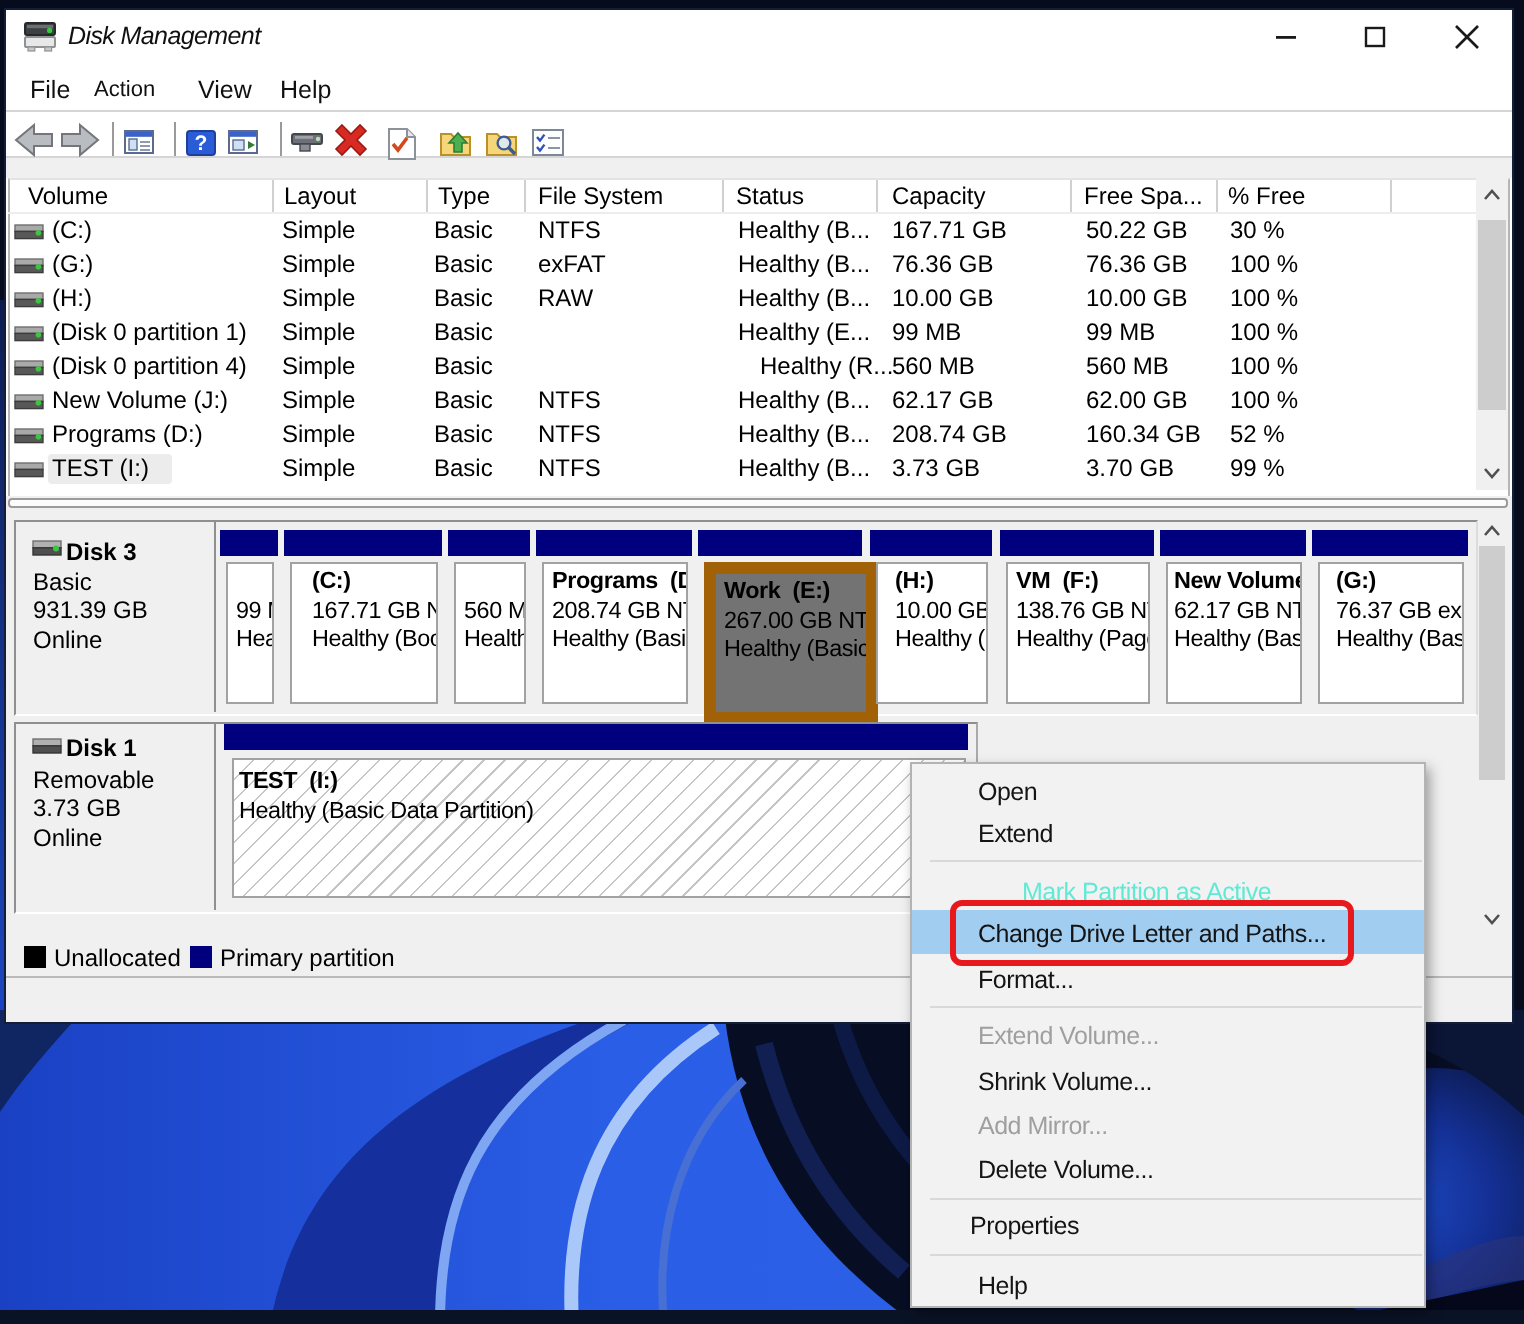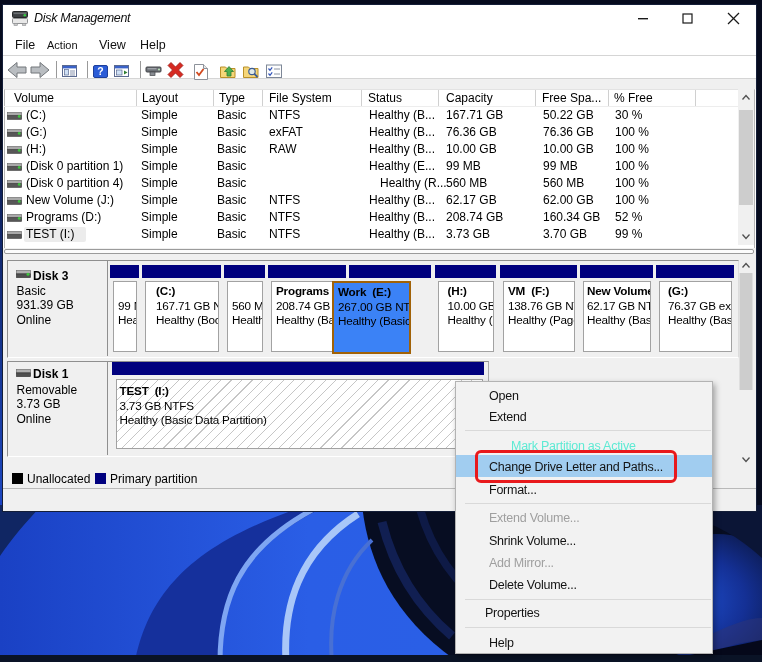--- a/index.html
+++ b/index.html
@@ -276,21 +276,21 @@
     <div style="margin-left:4px;font-size:11.7px;letter-spacing:-0.2px;line-height:14.5px;white-space:nowrap;">560 MB</div>
     <div style="margin-left:4px;font-size:11.7px;letter-spacing:-0.2px;line-height:14.5px;white-space:nowrap;">Healthy (Recovery Partition)</div>
   </div>
 <div class="abs" style="left:268px;top:265px;width:77.5px;height:13px;background:#00007e;"></div>
 <div class="abs" style="left:271px;top:281px;width:70.5px;height:69px;background:#fff;border:1px solid #a2a2a2;overflow:hidden;">
     <div style="margin:2px 0 0 4px;font-size:11.7px;letter-spacing:-0.2px;line-height:14.5px;font-weight:bold;white-space:nowrap;">Programs&nbsp; (D:)&nbsp;</div>
     <div style="margin-left:4px;font-size:11.7px;letter-spacing:-0.2px;line-height:14.5px;white-space:nowrap;">208.74 GB NTFS</div>
     <div style="margin-left:4px;font-size:11.7px;letter-spacing:-0.2px;line-height:14.5px;white-space:nowrap;">Healthy (Basic Data Partition)</div>
   </div>
 <div class="abs" style="left:349px;top:265px;width:81.5px;height:13px;background:#00007e;"></div>
-<div class="abs" style="left:332px;top:281px;width:74.5px;height:69px;background:#3b82f6;border:2px solid #a16207;overflow:hidden;">
+<div class="abs" style="left:352px;top:281px;width:74.5px;height:69px;background:#737373;border:6px solid #a16207;overflow:hidden;">
     <div style="margin:2px 0 0 4px;font-size:11.7px;letter-spacing:-0.2px;line-height:14.5px;font-weight:bold;white-space:nowrap;">Work&nbsp; (E:)&nbsp;</div>
     <div style="margin-left:4px;font-size:11.7px;letter-spacing:-0.2px;line-height:14.5px;white-space:nowrap;">267.00 GB NTFS</div>
     <div style="margin-left:4px;font-size:11.7px;letter-spacing:-0.2px;line-height:14.5px;white-space:nowrap;">Healthy (Basic Data Partition)</div>
   </div>
 <div class="abs" style="left:434.5px;top:265px;width:61.0px;height:13px;background:#00007e;"></div>
 <div class="abs" style="left:437.5px;top:281px;width:54.0px;height:69px;background:#fff;border:1px solid #a2a2a2;overflow:hidden;">
     <div style="margin:2px 0 0 9px;font-size:11.7px;letter-spacing:-0.2px;line-height:14.5px;font-weight:bold;white-space:nowrap;">(H:)&nbsp;</div>
     <div style="margin-left:9px;font-size:11.7px;letter-spacing:-0.2px;line-height:14.5px;white-space:nowrap;">10.00 GB</div>
     <div style="margin-left:9px;font-size:11.7px;letter-spacing:-0.2px;line-height:14.5px;white-space:nowrap;">Healthy (Basic Data Partition)</div>
   </div>
@@ -318,21 +318,20 @@
     <rect x="0.5" y="0.5" width="14" height="3.4" fill="#b0b0b0" stroke="#6f6f6f" stroke-width="0.7"></rect>
     <rect x="0.5" y="3.9" width="14" height="3.6" fill="#4f4f4f" stroke="#353535" stroke-width="0.7"></rect>
   </svg>
 <div class="abs t12" style="left:33px;top:365.5px;font-weight:bold;">Disk 1</div>
 <div class="abs t12" style="left:16.5px;top:381.5px;">Removable</div>
 <div class="abs t12" style="left:16.5px;top:395.5px;">3.73 GB</div>
 <div class="abs t12" style="left:16.5px;top:410.5px;">Online</div>
 <div class="abs" style="left:112px;top:362px;width:372px;height:13px;background:#00007e;"></div>
 <div class="abs" style="left:115.5px;top:379px;width:365px;height:68px;border:1px solid #a2a2a2;background:repeating-linear-gradient(135deg,#fff 0px,#fff 6.6px,#c6c6c6 6.6px,#c6c6c6 7.4px);overflow:hidden;">
     <div style="margin:4px 0 0 3px;font-size:11.7px;letter-spacing:-0.2px;line-height:14.6px;font-weight:bold;white-space:nowrap;">TEST&nbsp; (I:)</div>
-    <div style="margin-left:3px;font-size:11.7px;letter-spacing:-0.2px;line-height:14.6px;white-space:nowrap;">3.73 GB NTFS</div>
     <div style="margin-left:3px;font-size:11.7px;letter-spacing:-0.2px;line-height:14.6px;white-space:nowrap;">Healthy (Basic Data Partition)</div>
   </div>
 <div class="abs" style="left:739px;top:256px;width:14px;height:214px;background:#f0f0f0;"></div>
 <svg class="abs" style="left:739px;top:256px" width="14" height="214" viewBox="0 0 14 214">
     <path d="M 3.5,11.5 L 7,7.5 L 10.5,11.5" fill="none" stroke="#505050" stroke-width="1.3"></path>
     <rect x="0.5" y="17" width="13" height="117" fill="#cdcdcd"></rect>
     <path d="M 3.5,201.5 L 7,205.5 L 10.5,201.5" fill="none" stroke="#505050" stroke-width="1.3"></path>
   </svg>
 <div class="abs" style="left:3px;top:470px;width:753px;height:18px;background:#f0f0f0;"></div>
 <div class="abs" style="left:12px;top:473px;width:11px;height:11px;background:#000;"></div>

